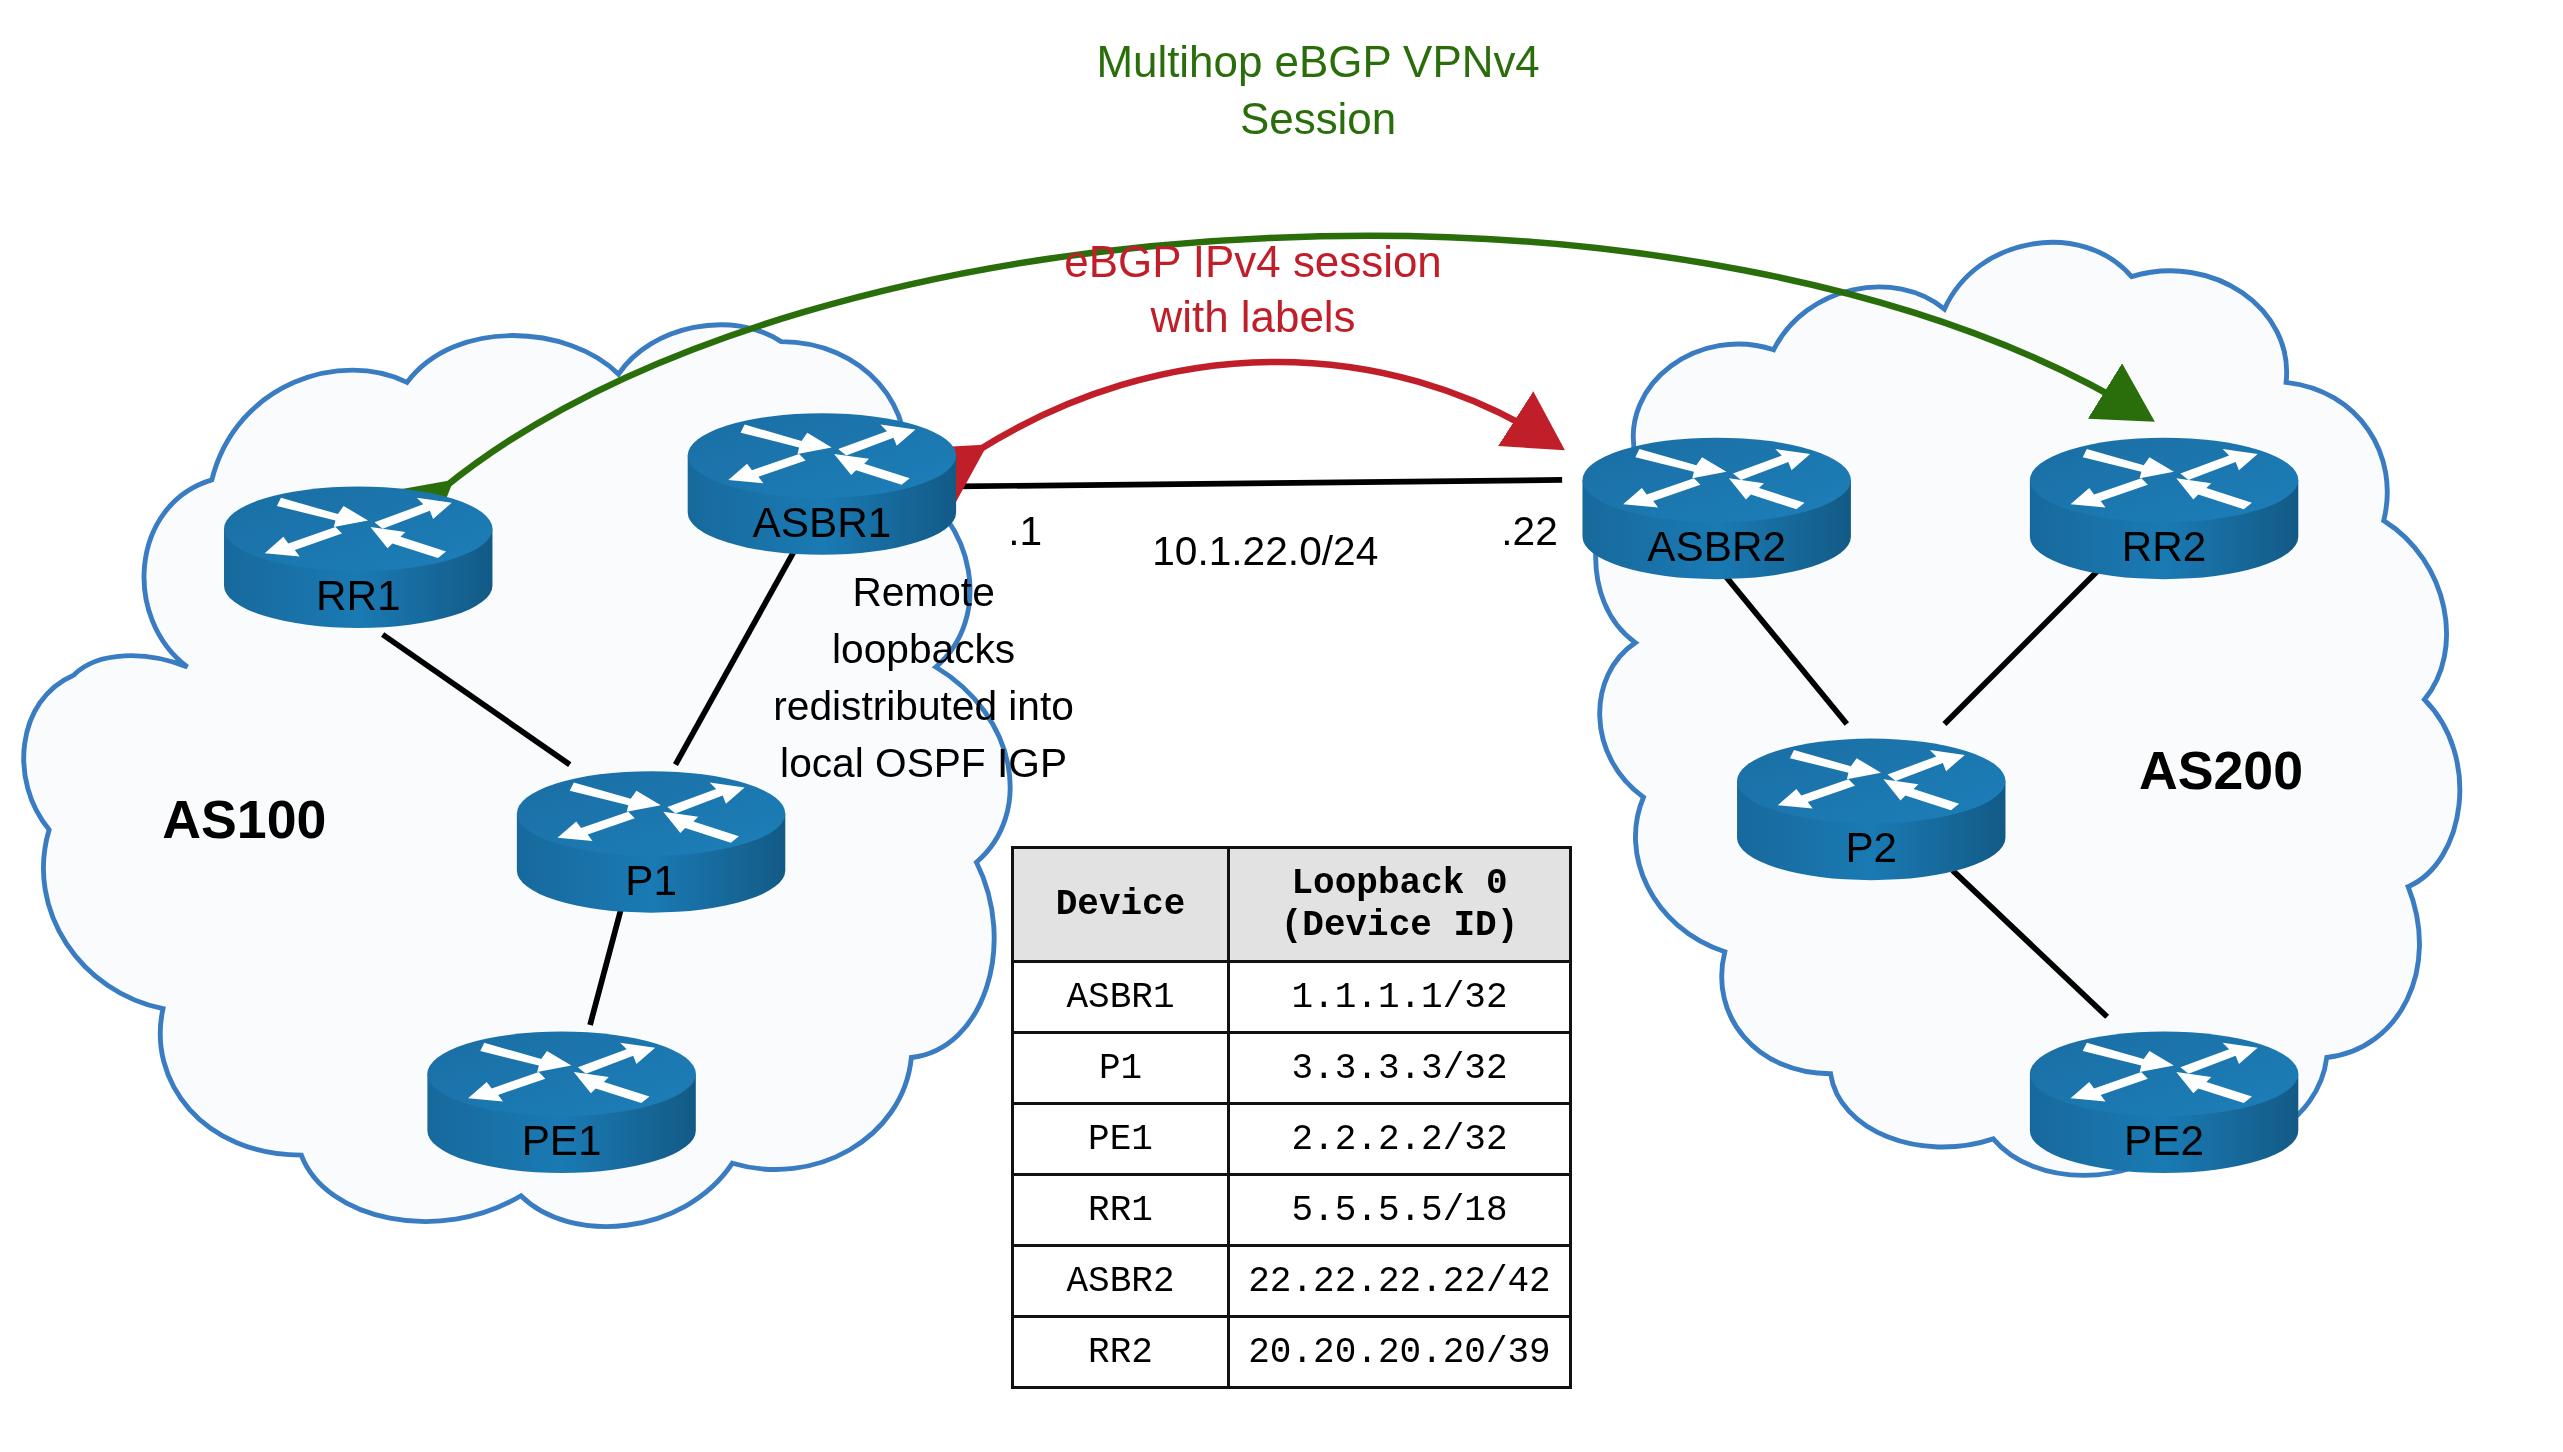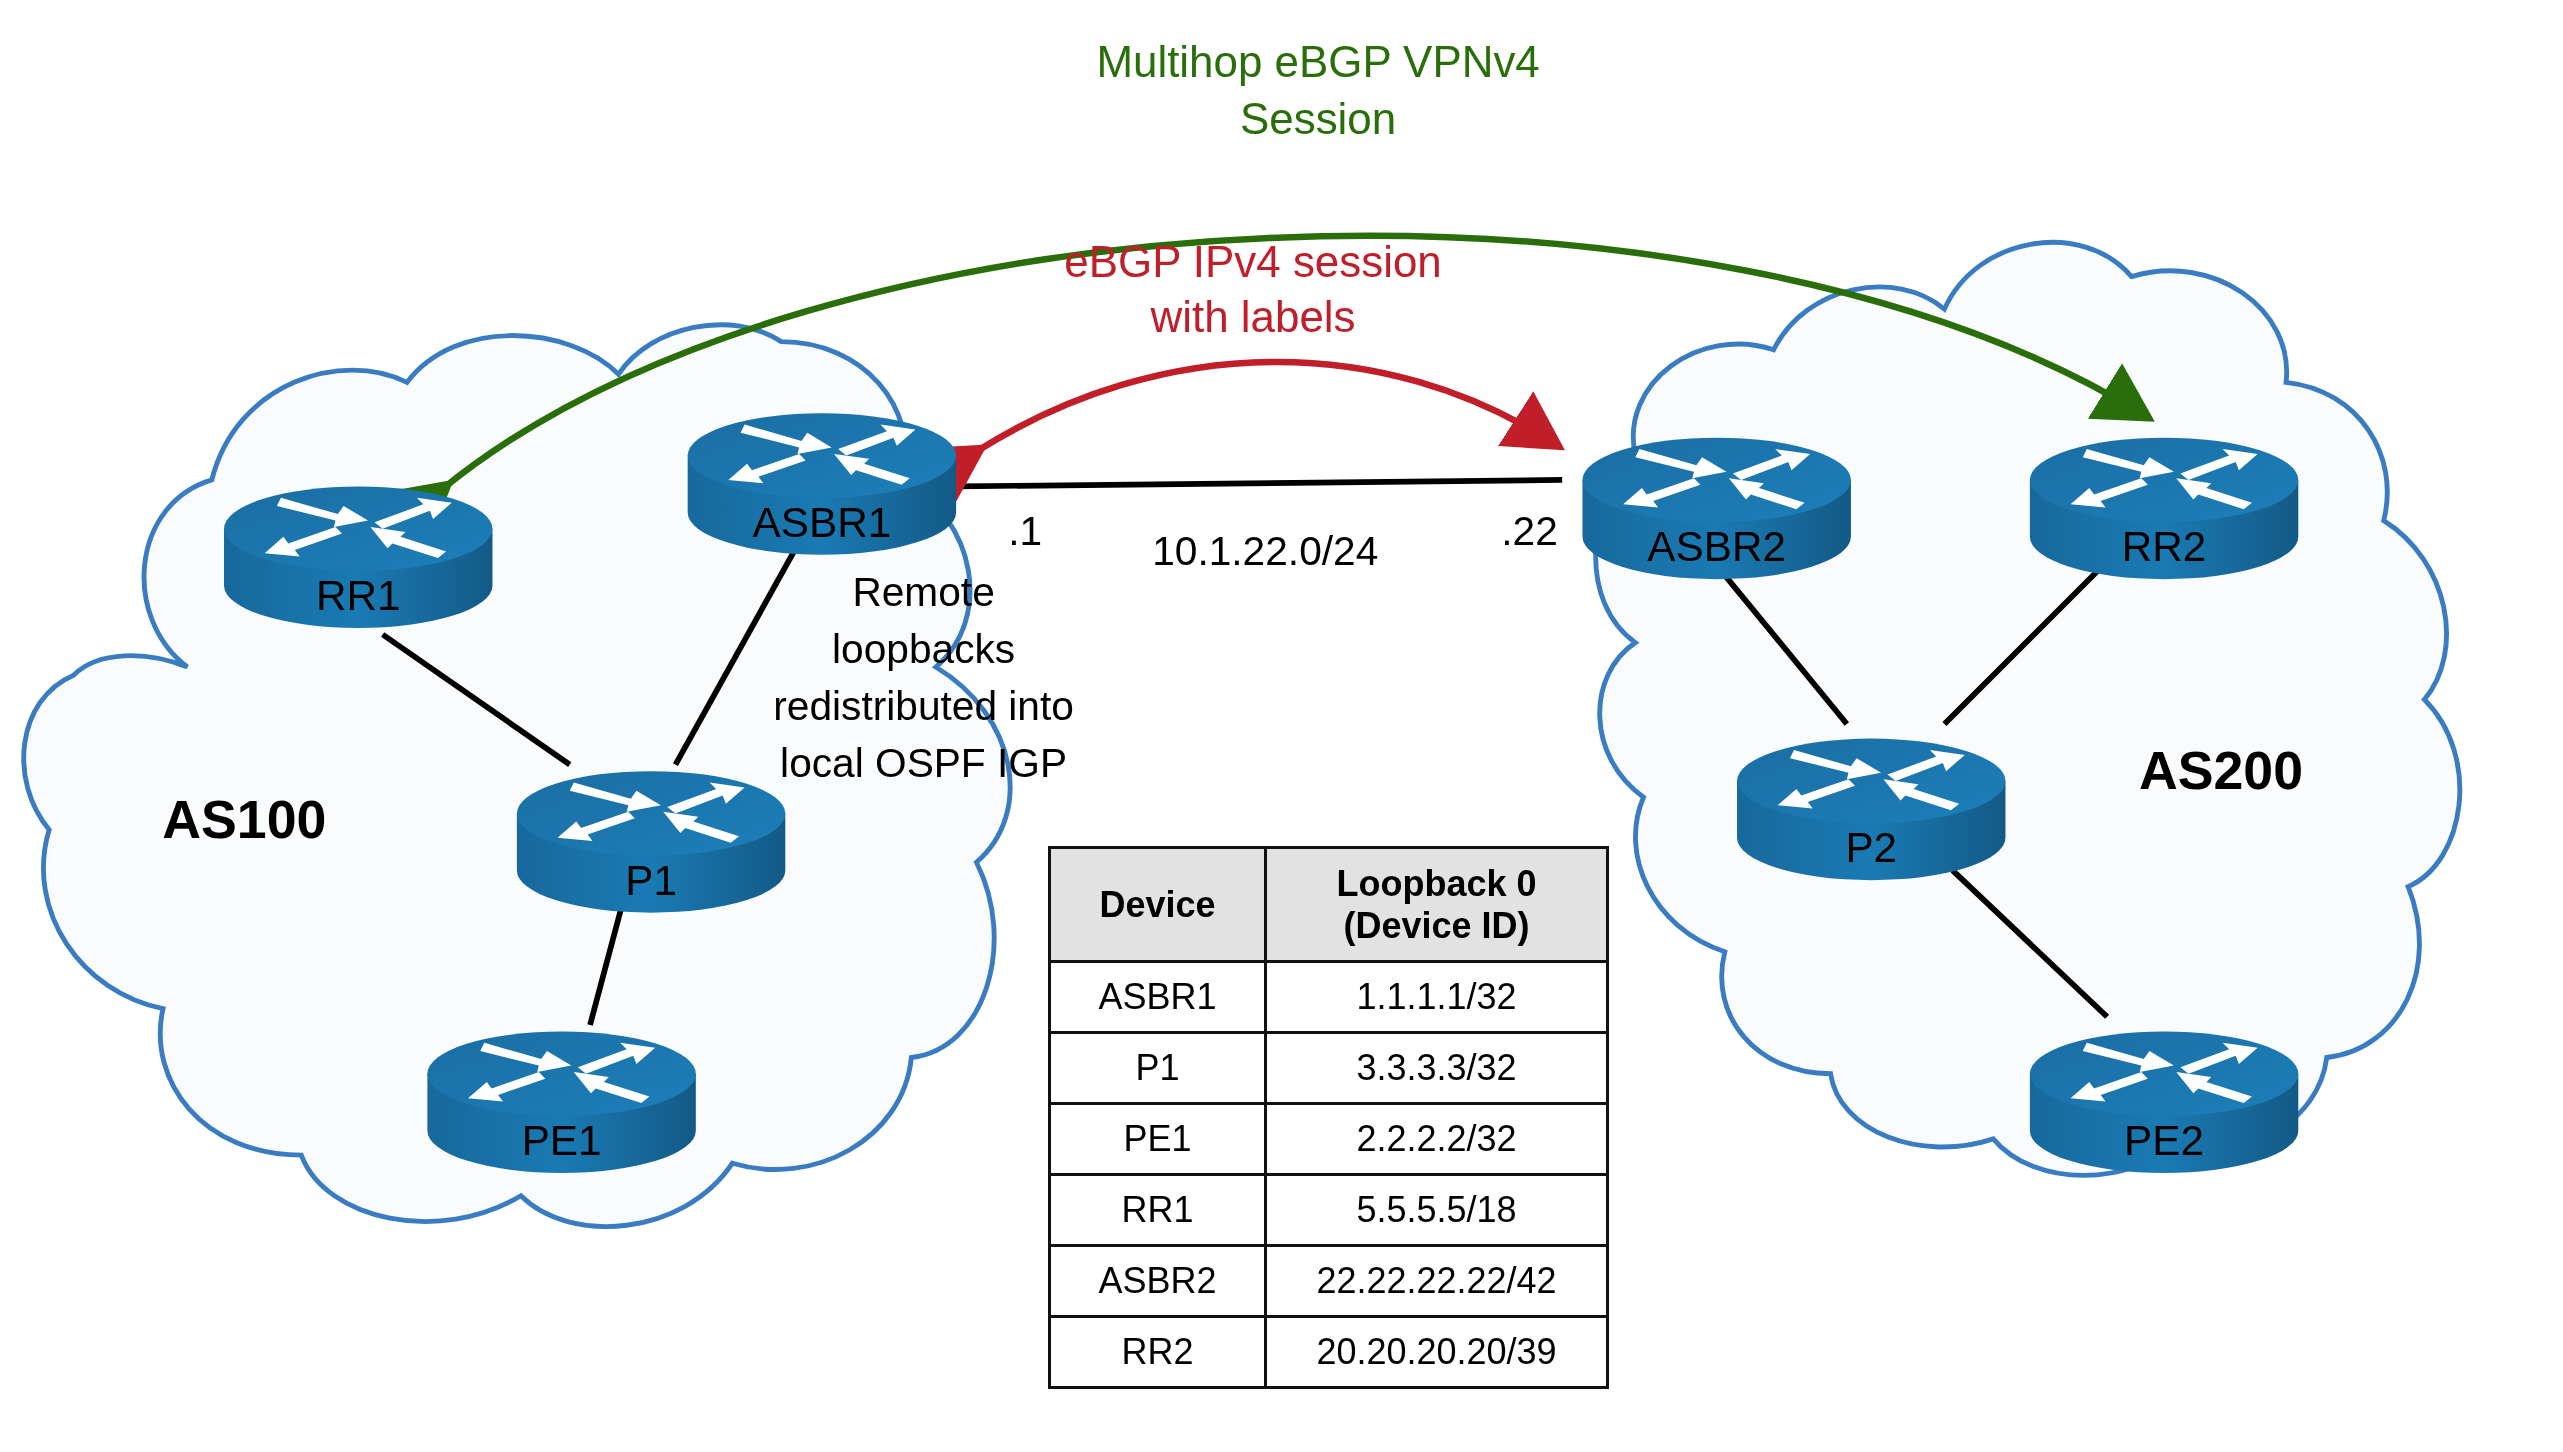--- a/index.html
+++ b/index.html
@@ -1,19 +1,19 @@
 <!DOCTYPE html>
 <html style="font-size:13px"><head>
 <meta charset="utf-8">
 <style>
   html,body{margin:0;padding:0;background:#ffffff;}
   #stage{position:relative;width:2563px;height:1452px;overflow:hidden;background:#fff;}
   svg{position:absolute;left:0;top:0;}
   .lbl{font-family:"Liberation Sans",sans-serif;}
-  table.lb{position:absolute;left:1048px;top:846px;width:561px;border-collapse:collapse;font-family:Liberation Sans, sans-serif;font-size:36px;text-align:center;}
+  table.lb{position:absolute;left:1011px;top:846px;width:561px;border-collapse:collapse;font-family:Liberation Mono, monospace;font-size:36px;text-align:center;}
   table.lb th,table.lb td{border:3.3px solid #111;padding:0;}
   table.lb th{background:#e2e2e2;font-weight:bold;height:111px;line-height:42px;}
   table.lb td{height:68px;}
   table.lb th:first-child, table.lb td:first-child{width:213px;}
 </style>
 </head>
 <body>
 
 <div id="stage">
 <svg width="2563" height="1452" viewBox="0 0 3150 1785">

